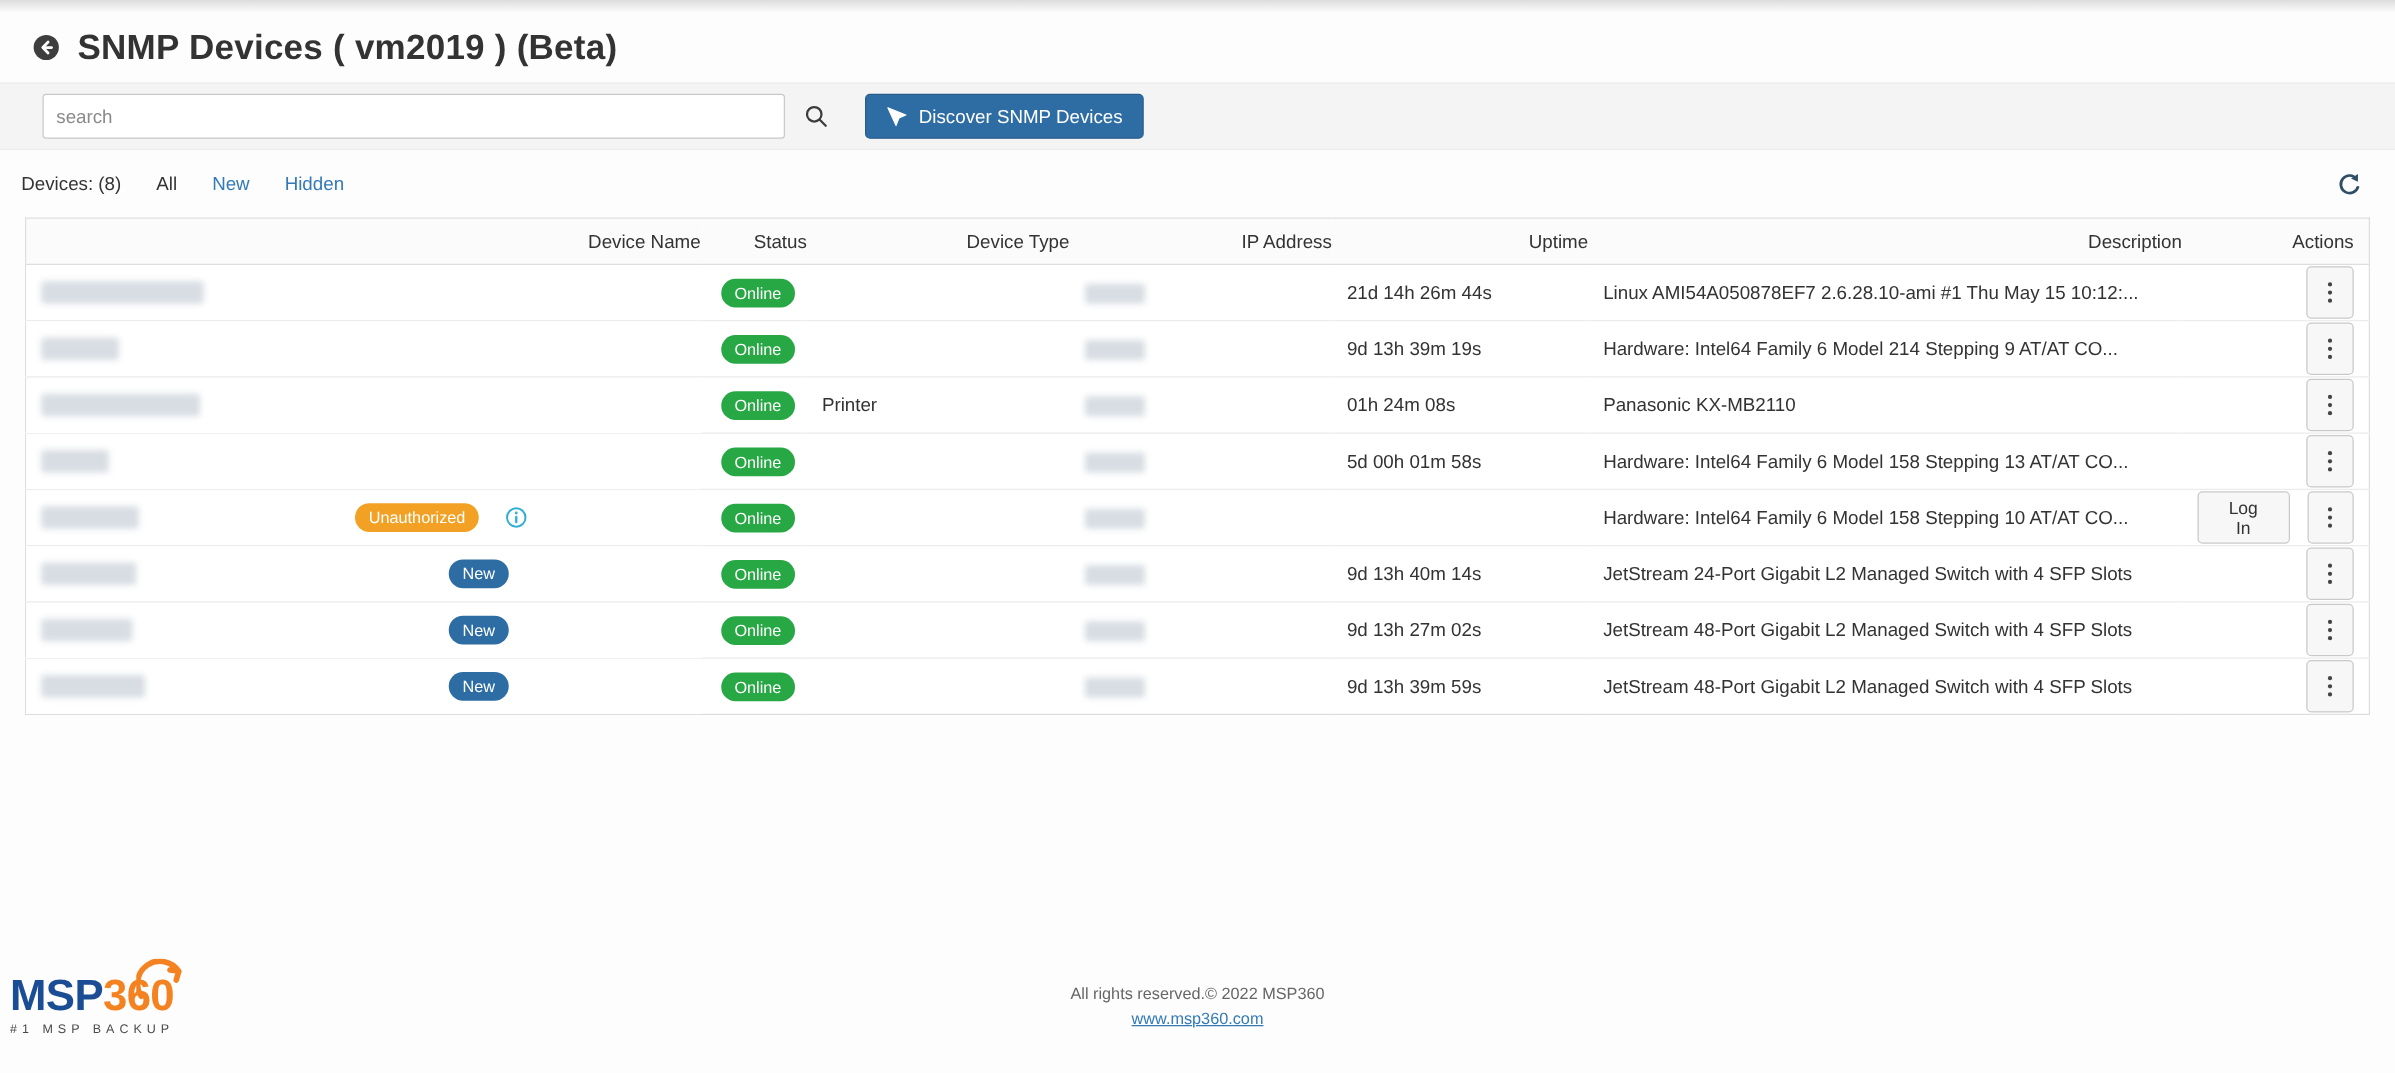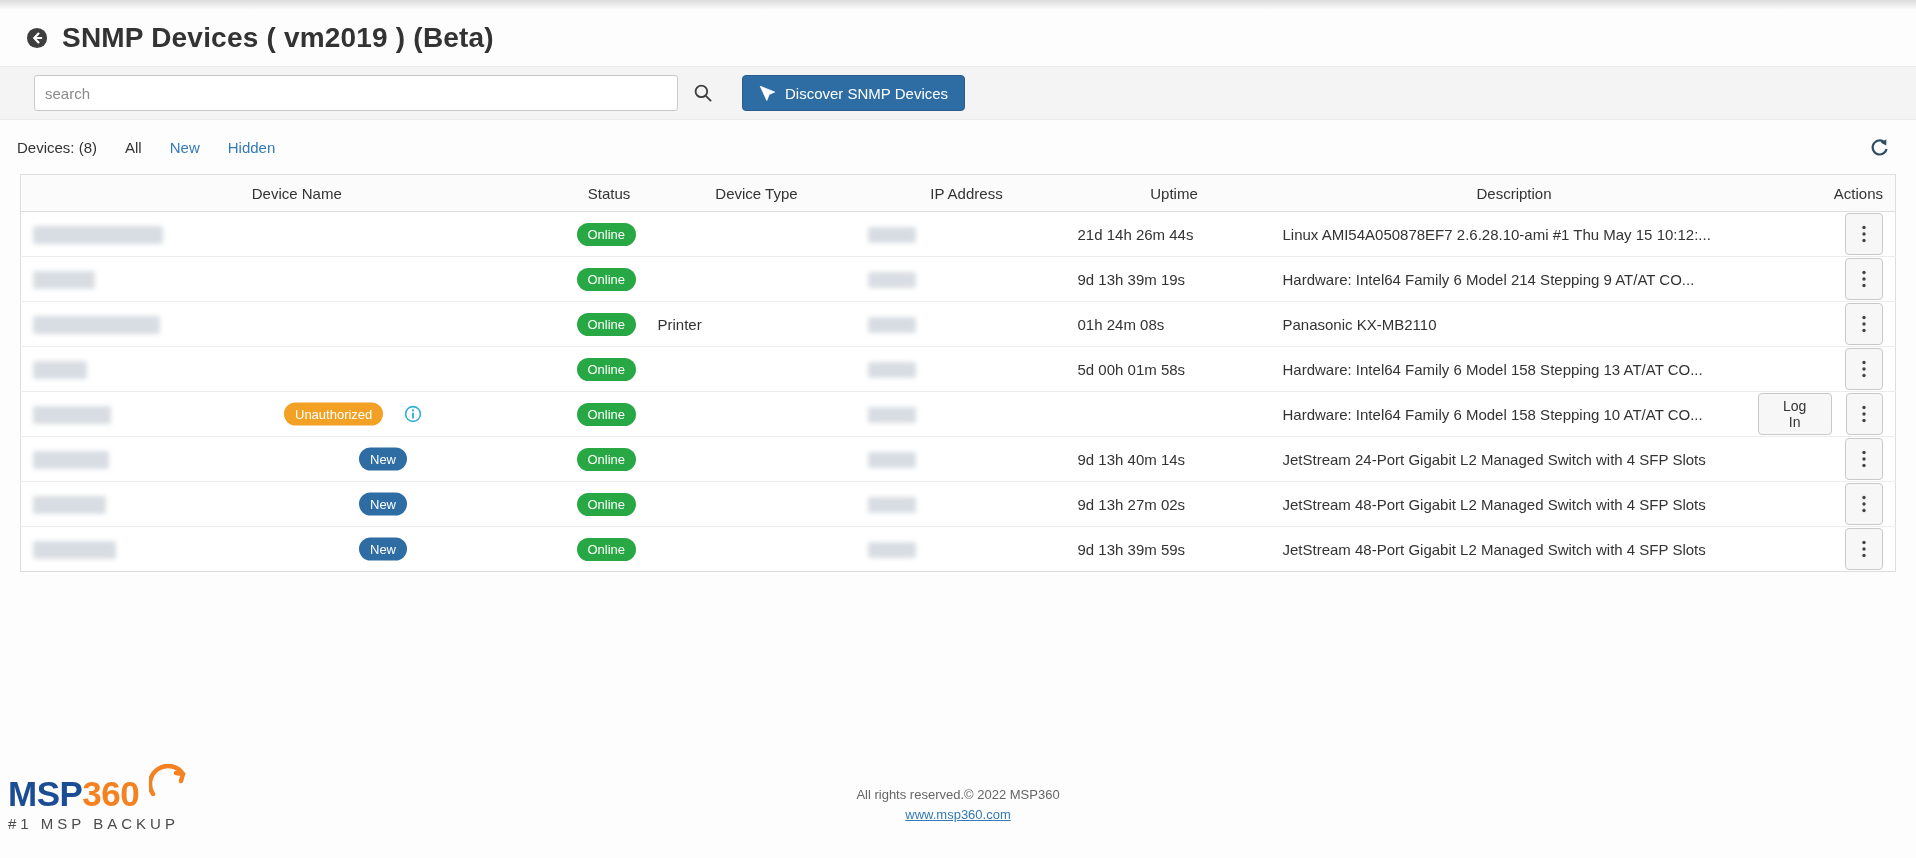--- a/index.html
+++ b/index.html
@@ -10,21 +10,21 @@
 
   
   .page-header { display:flex; align-items:center; gap:14px; padding:12px 0 0 26px; }
   .back-btn { width:22px; height:22px; cursor:pointer; flex:0 0 auto; }
   .page-title { font-size:28px; font-weight:600; color:#333; letter-spacing:.2px; }
 
   
   .toolbar { margin-top:12px; height:54px; background:#f4f4f4;
              border-top:1px solid #ececec; border-bottom:1px solid #ececec;
              display:flex; align-items:center; padding-left:34px; }
-  .search-input { width:644px; height:36px; border:1px solid #c9c9c9; border-radius:3px;
+  .search-input { width:594px; height:36px; border:1px solid #c9c9c9; border-radius:3px;
                   padding:0 10px; font-size:15px; color:#333; background:#fff; outline:none;
                   font-family:inherit; }
   .search-input::placeholder { color:#8a8a8a; }
   .search-icon-btn { margin-left:12px; width:26px; height:26px; display:flex;
                      align-items:center; justify-content:center; cursor:pointer; }
   .discover-btn { margin-left:26px; height:36px; padding:0 16px; border-radius:4px;
                   background:var(--accent-blue,#2e6da4); border:1px solid #285d8d;
                   color:#fff; font-size:15px; display:flex; align-items:center; gap:9px;
                   cursor:pointer; font-family:inherit; }
 
@@ -34,21 +34,21 @@
   .filter-tab { margin-right:28px; cursor:pointer; text-decoration:none; }
   .filter-tab.active { color:#333; }
   .filter-tab.link { color:var(--link-blue,#337ab7); }
   .refresh-btn { margin-left:auto; width:22px; height:22px; cursor:pointer;
                  display:flex; align-items:center; justify-content:center; }
 
   
   .table-wrap { margin:16px 20px 0 20px; }
   table { width:100%; border-collapse:collapse; table-layout:fixed;
           border:1px solid #dedede; background:#fff; }
-  thead th { height:37px; text-align:center; font-weight:400; font-size:15px; color:#333;
+  thead th { height:37px; text-align:right; font-weight:400; font-size:15px; color:#333;
              background:#fbfbfb; border-bottom:1px solid #dedede; padding:0 0 0 12px; }
   thead th.actions-col { text-align:right; padding-right:12px; }
   tbody td { height:45px; font-size:15px; color:#333; border-top:1px solid #ececec;
              padding:0 0 0 12px; background:#fff; vertical-align:middle; }
   tbody tr:first-child td { border-top:none; }
 
   .name-cell { position:relative; }
   .redacted { height:18px; border-radius:2px; background:#d8dde3; filter:blur(2.5px);
               display:inline-block; vertical-align:middle; }
   .redacted-ip { width:48px; height:16px; }
@@ -73,21 +73,21 @@
 
   
   .footer { position:absolute; left:0; right:0; bottom:4px; height:100px;
             display:flex; align-items:center; padding:0 26px 0 8px;gap:16px; }
   .msp-logo { display:flex; flex-direction:column; }
   .msp-logo-row { position:relative; font-size:35px; font-weight:800; line-height:1;
                   letter-spacing:-.5px; }
   .msp-blue { color:var(--msp-blue,#1b4d94); }
   .msp-orange { color:var(--msp-orange,#f58220); }
   .msp-cloud { position:absolute; right:-18px; top:-12px; width:48px; height:34px; }
-  .msp-tagline { margin-top:4px; font-size:15px; letter-spacing:4px; color:#4a4a4a; }
+  .msp-tagline { margin-top:4px; font-size:10px; letter-spacing:4px; color:#4a4a4a; }
 
   .footer-center { position:absolute; left:50%; transform:translateX(-50%);
                    text-align:center; font-size:13px; color:#666; }
   .footer-link { color:var(--link-blue,#337ab7); text-decoration:underline;
                  display:inline-block; margin-top:5px; cursor:pointer; }
 
   .aws-block { margin-left:auto; display:flex; align-items:center; }
   .aws-mark { display:flex; flex-direction:column; align-items:center; margin-right:20px; }
   .aws-word { font-size:34px; font-weight:700; color:var(--aws-dark,#232f3e);
               line-height:.9; letter-spacing:-1px; }

